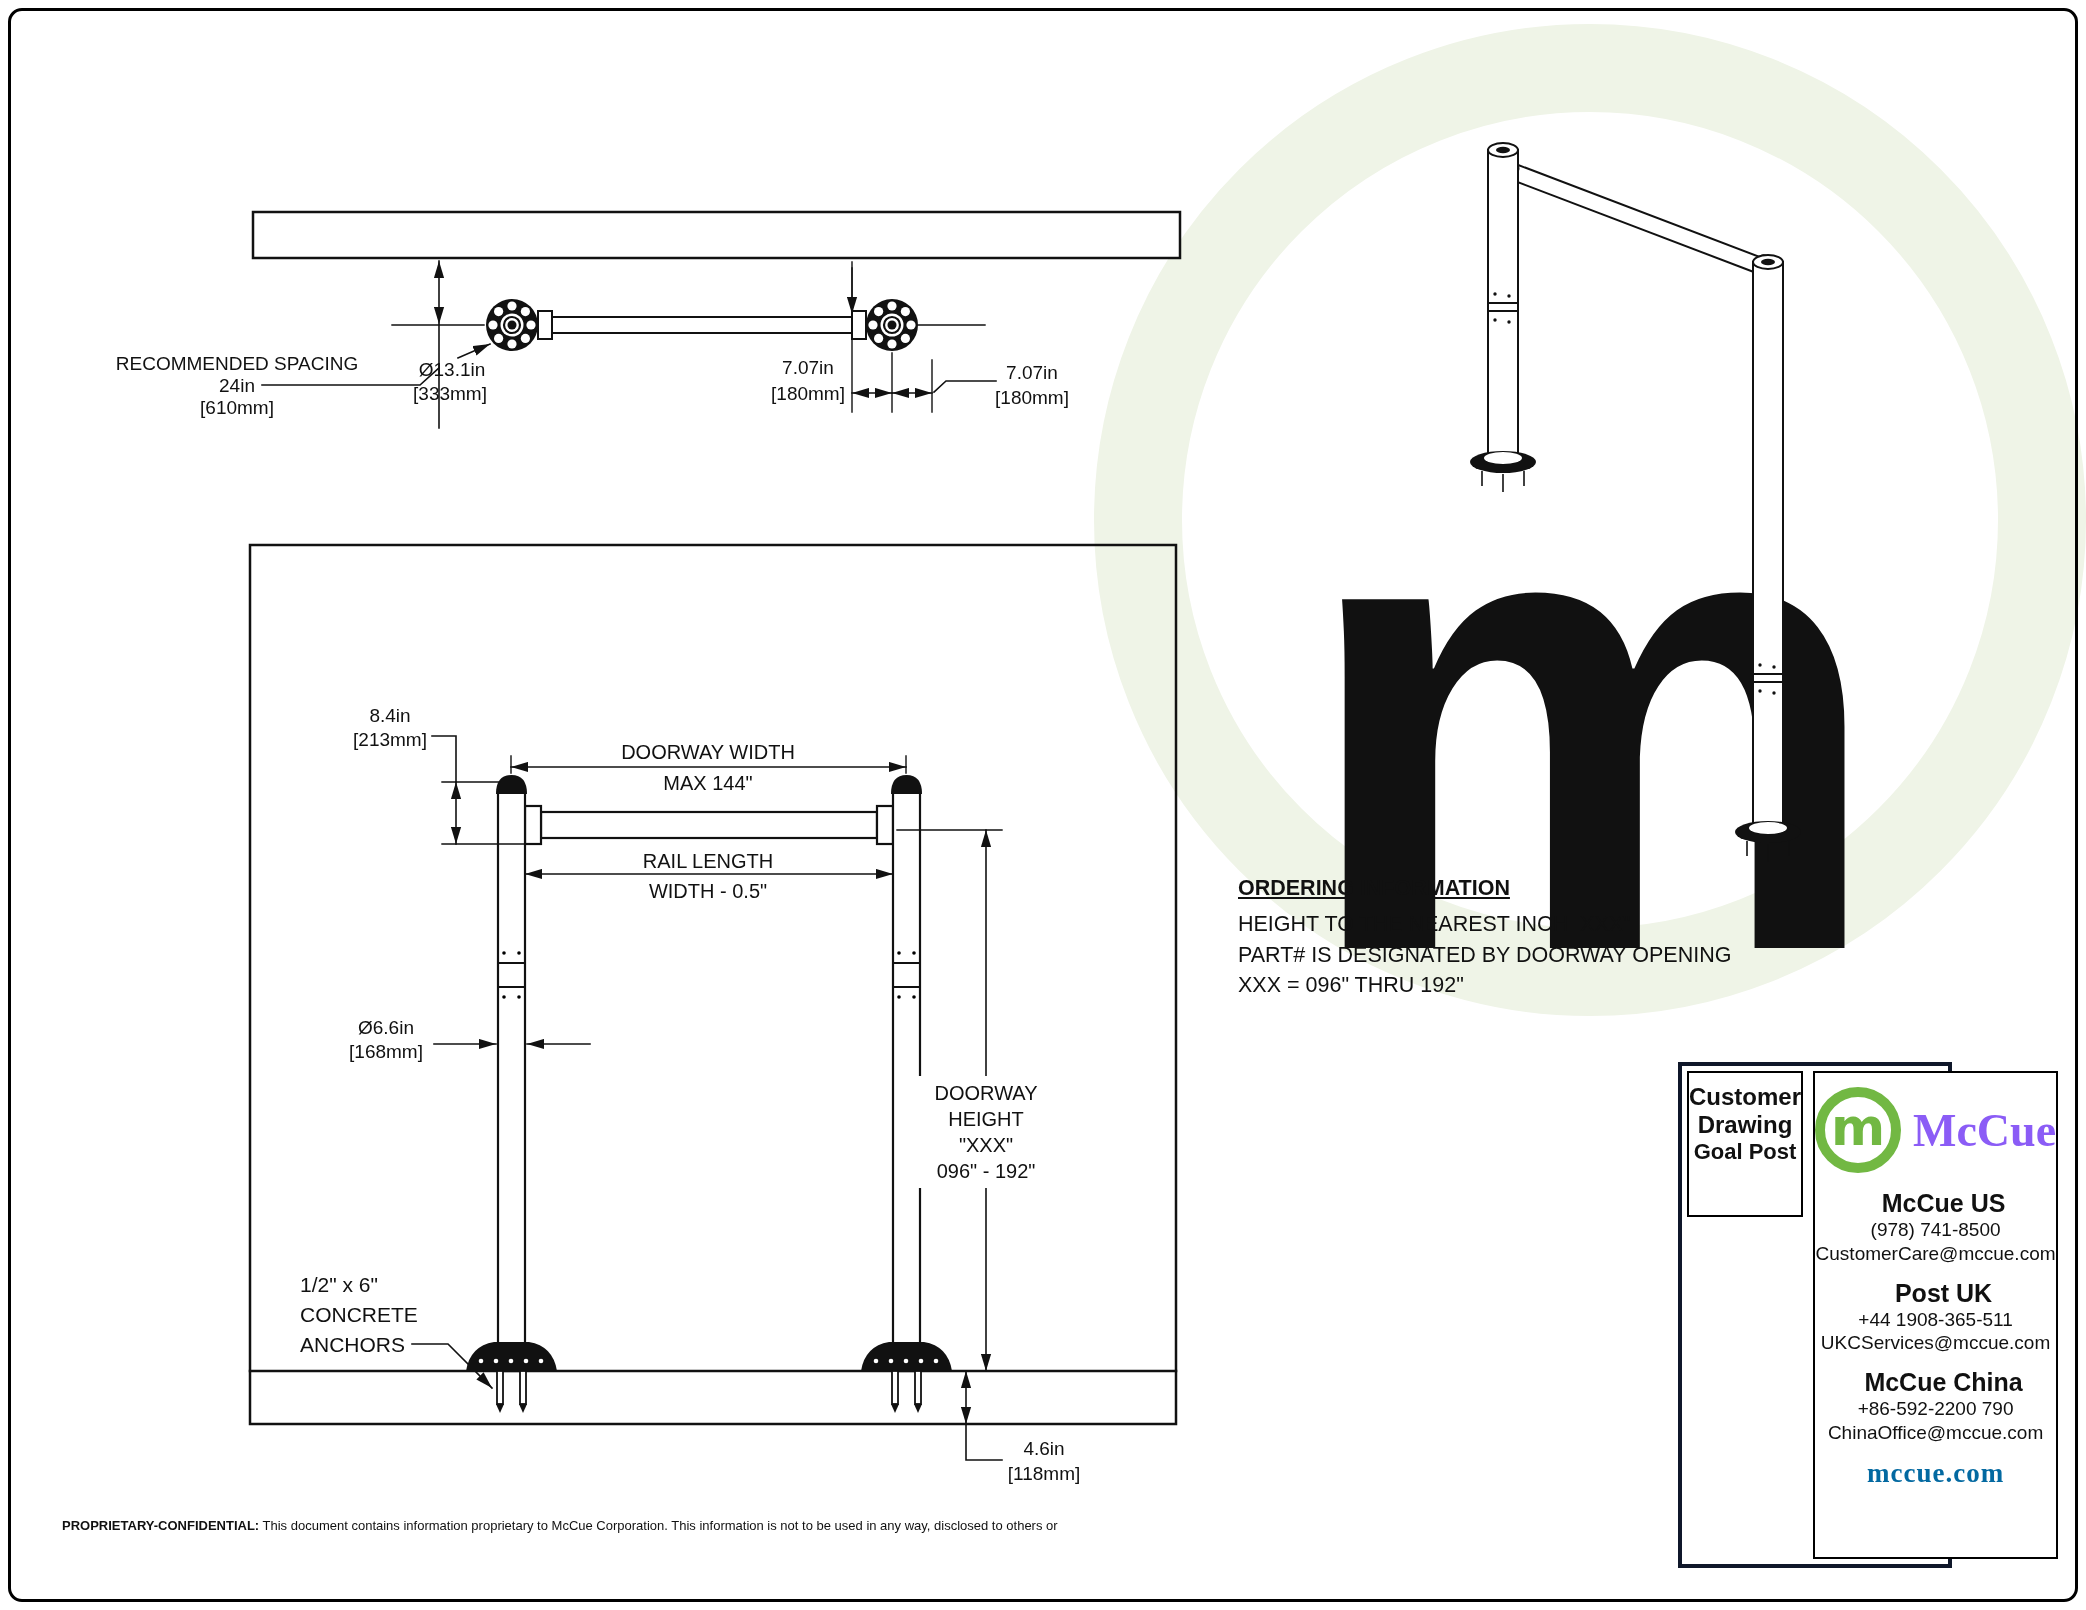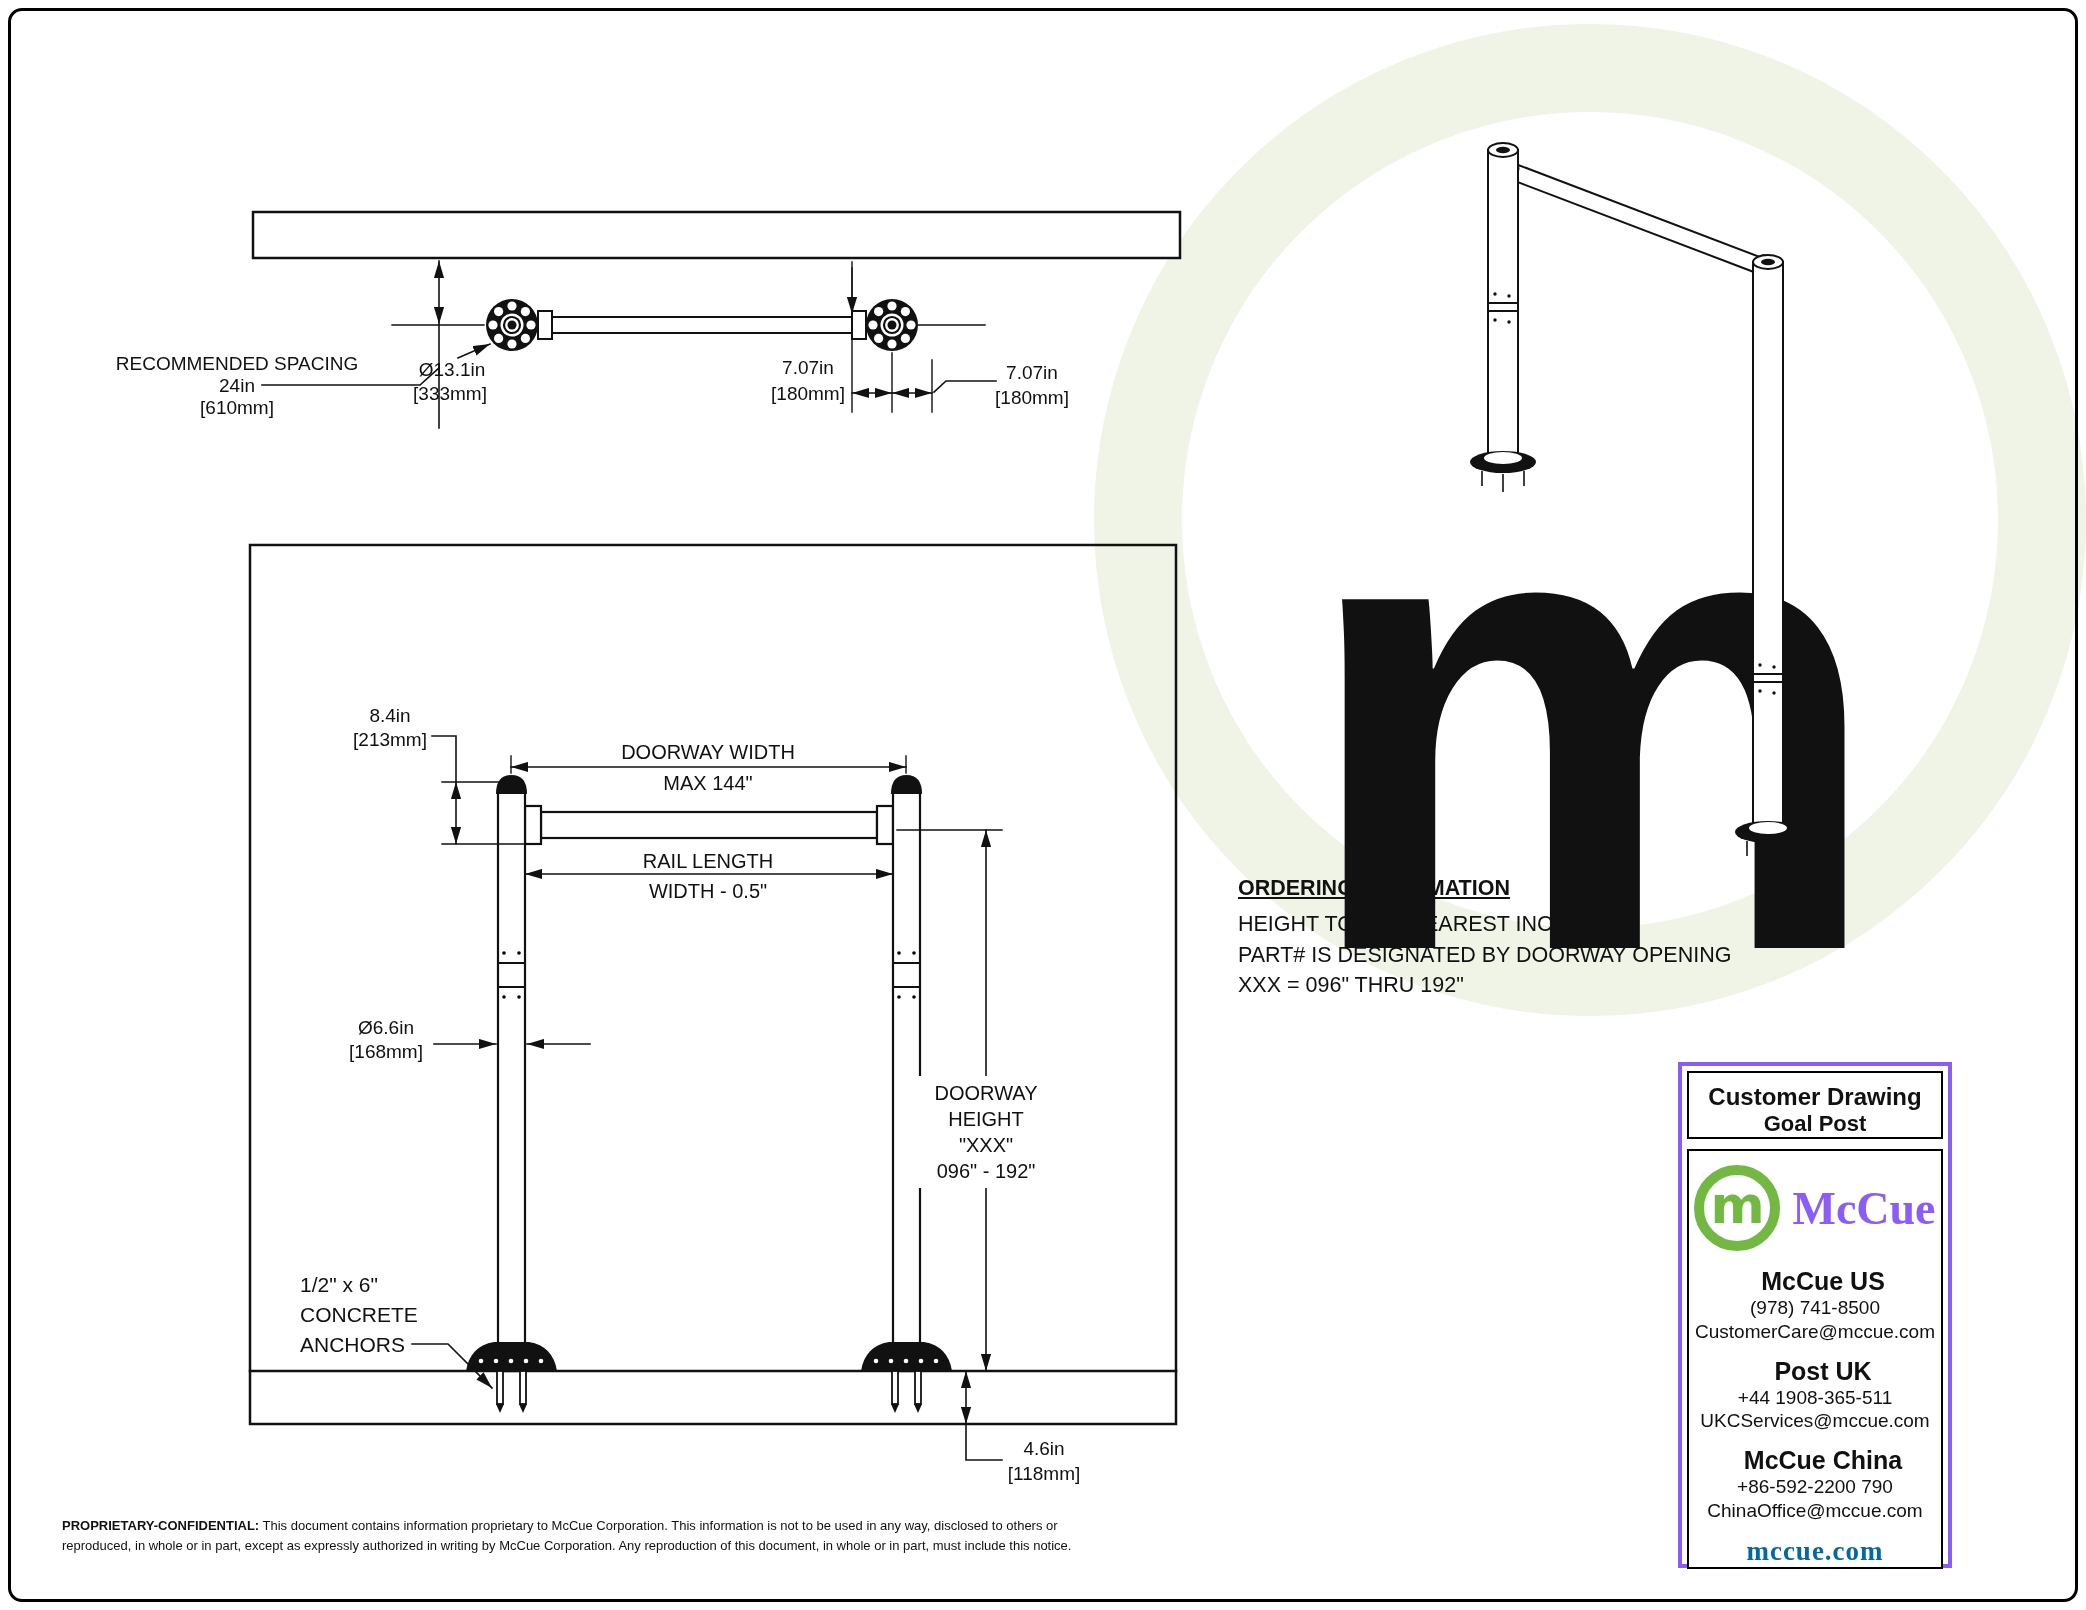--- a/index.html
+++ b/index.html
@@ -9,22 +9,22 @@
                border:3px solid #000;border-radius:14px;pointer-events:none;}
   svg{position:absolute;left:0;top:0;}
   svg text{font-family:"Liberation Sans",sans-serif;fill:#111;}
 
   .part-info{position:absolute;left:1238px;top:876px;width:490px;}
   .part-number{font-size:37px;font-weight:bold;letter-spacing:.5px;margin:0 0 10px 0;}
   .ordering-heading{font-size:21.5px;font-weight:bold;text-decoration:underline;margin:0 0 8px 0;}
   .ordering-line{font-size:21.5px;line-height:1.42;white-space:pre;}
 
   .title-block{position:absolute;left:1678px;top:1062px;width:274px;height:506px;
-               border:4px solid #8b5cf6;background:#fff;box-sizing:border-box;
-               display:flex;flex-direction:column;}
+               border:4px solid #0f172a;background:#fff;box-sizing:border-box;
+               display:flex;flex-direction:row;}
   .tb-section{border:2px solid #000;margin:5px;background:#fff;}
   .tb-top{height:146px;text-align:center;padding-top:10px;box-sizing:border-box;}
   .tb-title{font-size:24px;font-weight:bold;}
   .tb-sub{font-size:22px;font-weight:bold;}
   .tb-bottom{flex:1;text-align:center;padding-top:14px;box-sizing:border-box;}
   .logo-row{display:flex;align-items:center;justify-content:center;gap:12px;margin-bottom:16px;}
   .logo-ring{width:86px;height:86px;border-radius:50%;border:10px solid #72b843;box-sizing:border-box;
              display:flex;align-items:center;justify-content:center;}
   .logo-m{font-size:52px;font-weight:bold;color:#72b843;line-height:1;margin-top:-6px;
           font-family:"DejaVu Sans",sans-serif;}
@@ -326,17 +326,16 @@
         <div class="office-line">+86-592-2200 790</div>
         <div class="office-line">ChinaOffice@mccue.com</div>
       </div>
 
       <div class="website">mccue.com</div>
     </div>
   </div>
 
   <div class="footer">
     <b>PROPRIETARY-CONFIDENTIAL:</b><span> This document contains information proprietary to McCue Corporation. This information is not to be used in any way, disclosed to others or</span>
-    <div>reproduced, in whole or in part, except as expressly authorized in writing by McCue Corporation. Any reproduction of this document, in whole or in part, must include this notice.</div>
   </div>
 
   <div class="page-border"></div>
 </div>
 
 </body></html>

